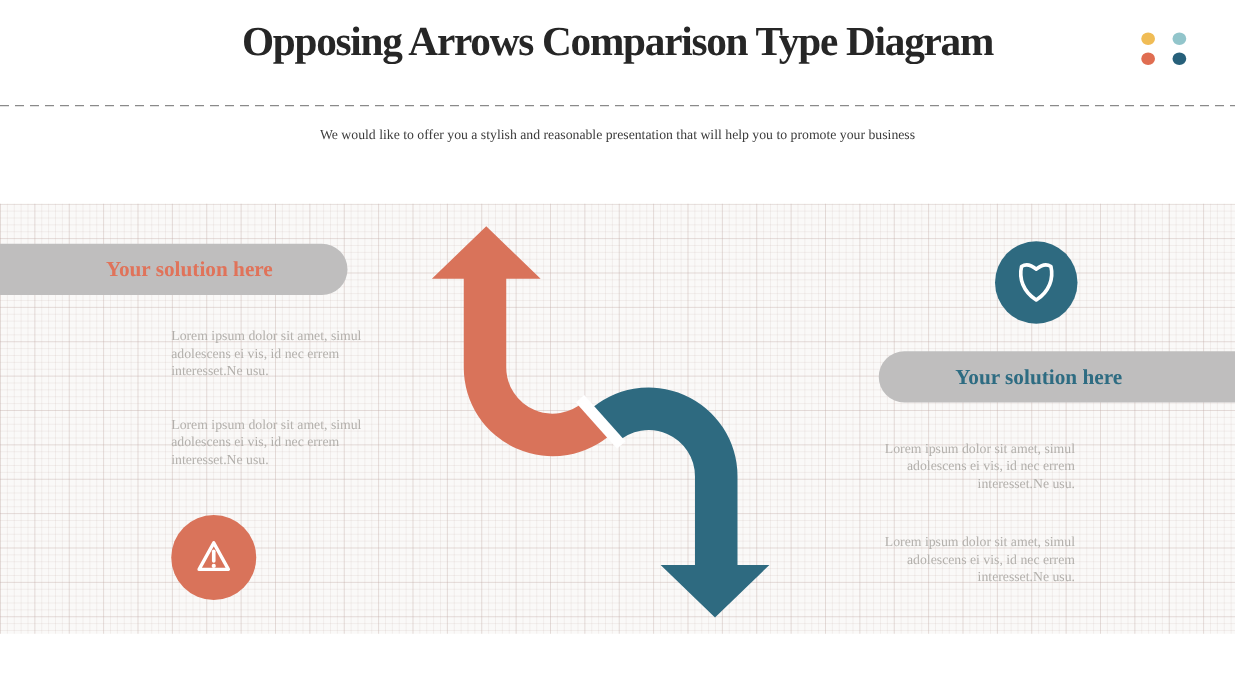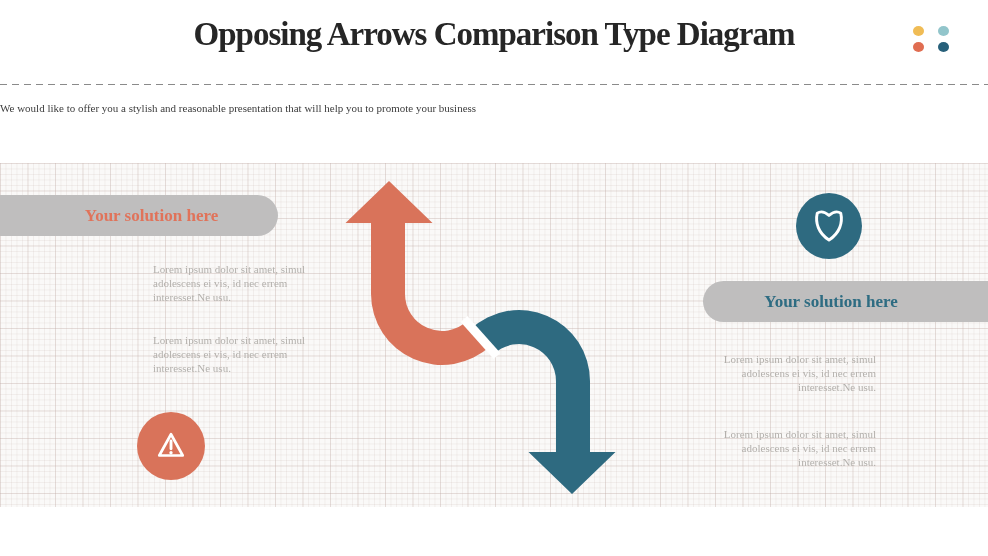--- a/index.html
+++ b/index.html
@@ -35,21 +35,21 @@
   .divider {
     position: absolute;
     top: 84px; left: 0;
     width: 988px; height: 1px;
     background: repeating-linear-gradient(90deg, #8a8a8a 0 7px, transparent 7px 12px);
   }
   .subtitle {
     position: absolute;
     top: 102px; left: 0;
     width: 100%;
-    text-align: left;
+    text-align: center;
     font-size: 11px;
     color: #3c3c3c;
   }
 
   
   .grid-area {
     position: absolute;
     left: 0; top: 163px;
     width: 988px; height: 344px;
     background-color: #faf9f8;
@@ -91,21 +91,20 @@
     justify-content: center;
   }
   .circle-shield  { left: 796px; top: 193px; width: 66px; height: 66px; }
   .circle-warning { left: 137px; top: 412px; width: 68px; height: 68px; }
 
   
   .lorem {
     position: absolute;
     font-size: 11px;
     line-height: 14px;
-    padding-left: 16px;
   }
   .lorem-left-1  { left: 137px; top: 262px; width: 192px; text-align: left; }
   .lorem-left-2  { left: 137px; top: 333px; width: 192px; text-align: left; }
   .lorem-right-1 { left: 660px; top: 352px; width: 200px; text-align: right; }
   .lorem-right-2 { left: 660px; top: 427px; width: 200px; text-align: right; }
 </style>
 </head>
 <body>
 
 <div class="slide">

